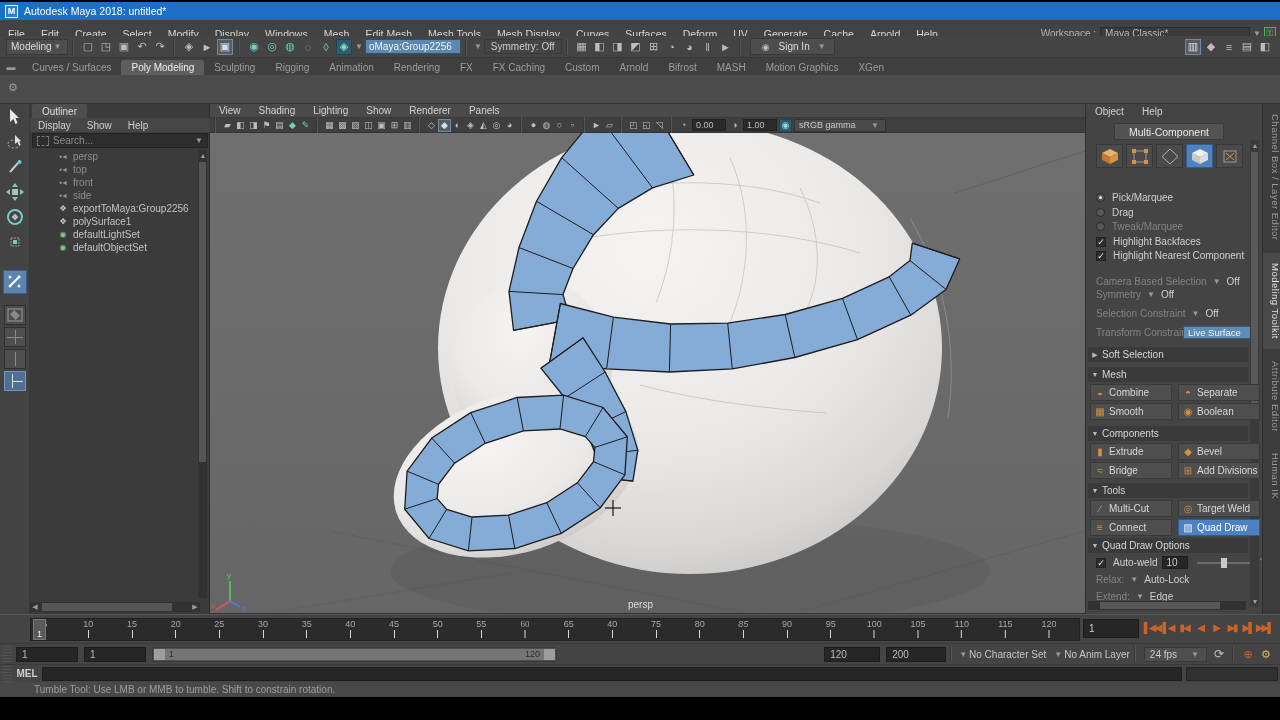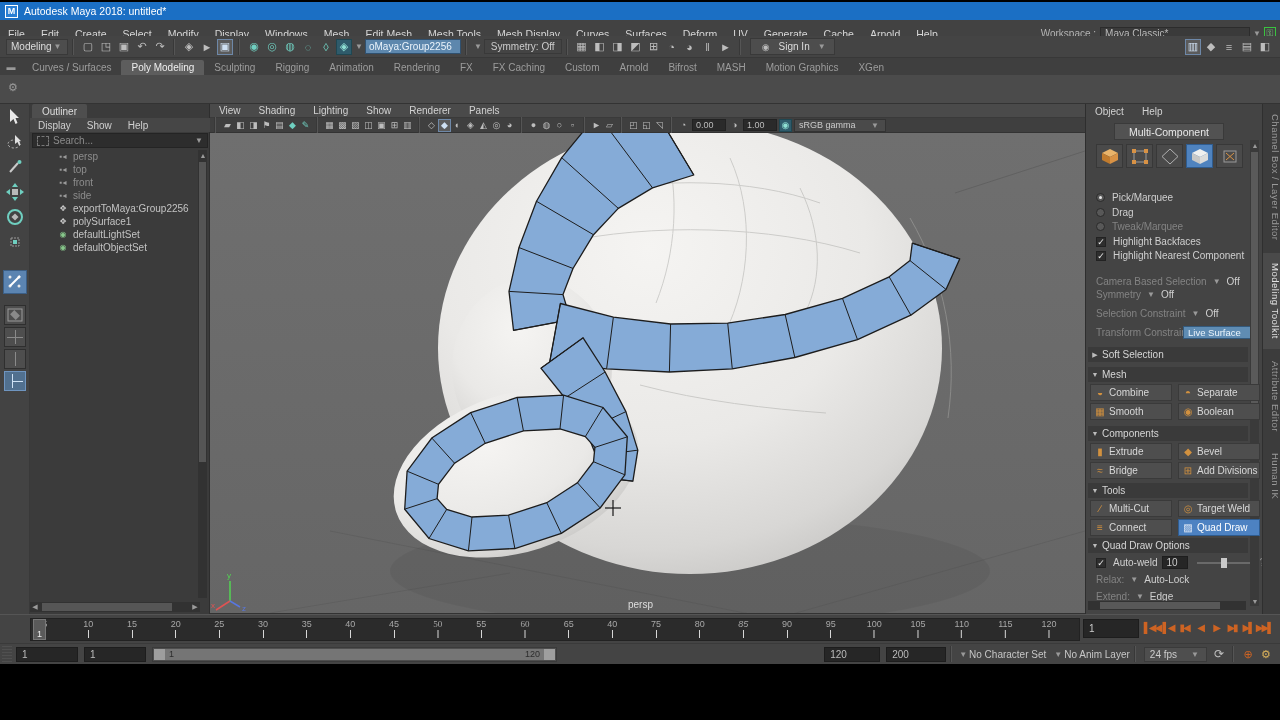--- a/index.html
+++ b/index.html
@@ -795,21 +795,21 @@
             <span class="tm"></span>
           </div>
           <div class="tick" style="left: 30.4762%;">
             <span class="tl">40</span>
             <span class="tm"></span>
           </div>
           <div class="tick" style="left: 34.6429%;">
             <span class="tl">45</span>
             <span class="tm"></span>
           </div>
-          <div class="tick" style="left: 38.8095%; font-family: Liberation Serif, serif;">
+          <div class="tick" style="left: 38.8095%;">
             <span class="tl">50</span>
             <span class="tm"></span>
           </div>
           <div class="tick" style="left: 42.9762%;">
             <span class="tl">55</span>
             <span class="tm"></span>
           </div>
           <div class="tick" style="left: 47.1429%; font-family: Liberation Serif, serif;">
             <span class="tl">60</span>
             <span class="tm"></span>
@@ -913,16 +913,25 @@
     <div id="fps-box">
         <span>24 fps</span>
         <span class="ddw" style="margin-left:14px">▼</span>
       </div>
     <span class="icn" style="font-size:12px">⟳</span>
     <div class="sep"></div>
     <span class="icn" style="color:#cd6323">⊕</span>
     <span class="icn" style="margin-right:6px;color:#d8b05a">⚙</span>
   </div>
 
-
+  <div id="cmdrow">
+    <div id="rr-drag" style="position:static"></div>
+    <span id="mel-label">MEL</span>
+    <div id="mel-input"></div>
+    <div id="mel-out"></div>
+  </div>
+
+  <div id="helprow">
+    <span class="txt">Tumble Tool: Use LMB or MMB to tumble. Shift to constrain rotation.</span>
+  </div>
 
   <div id="blackbar-bottom"></div>
 </div>
 
 </body></html>

